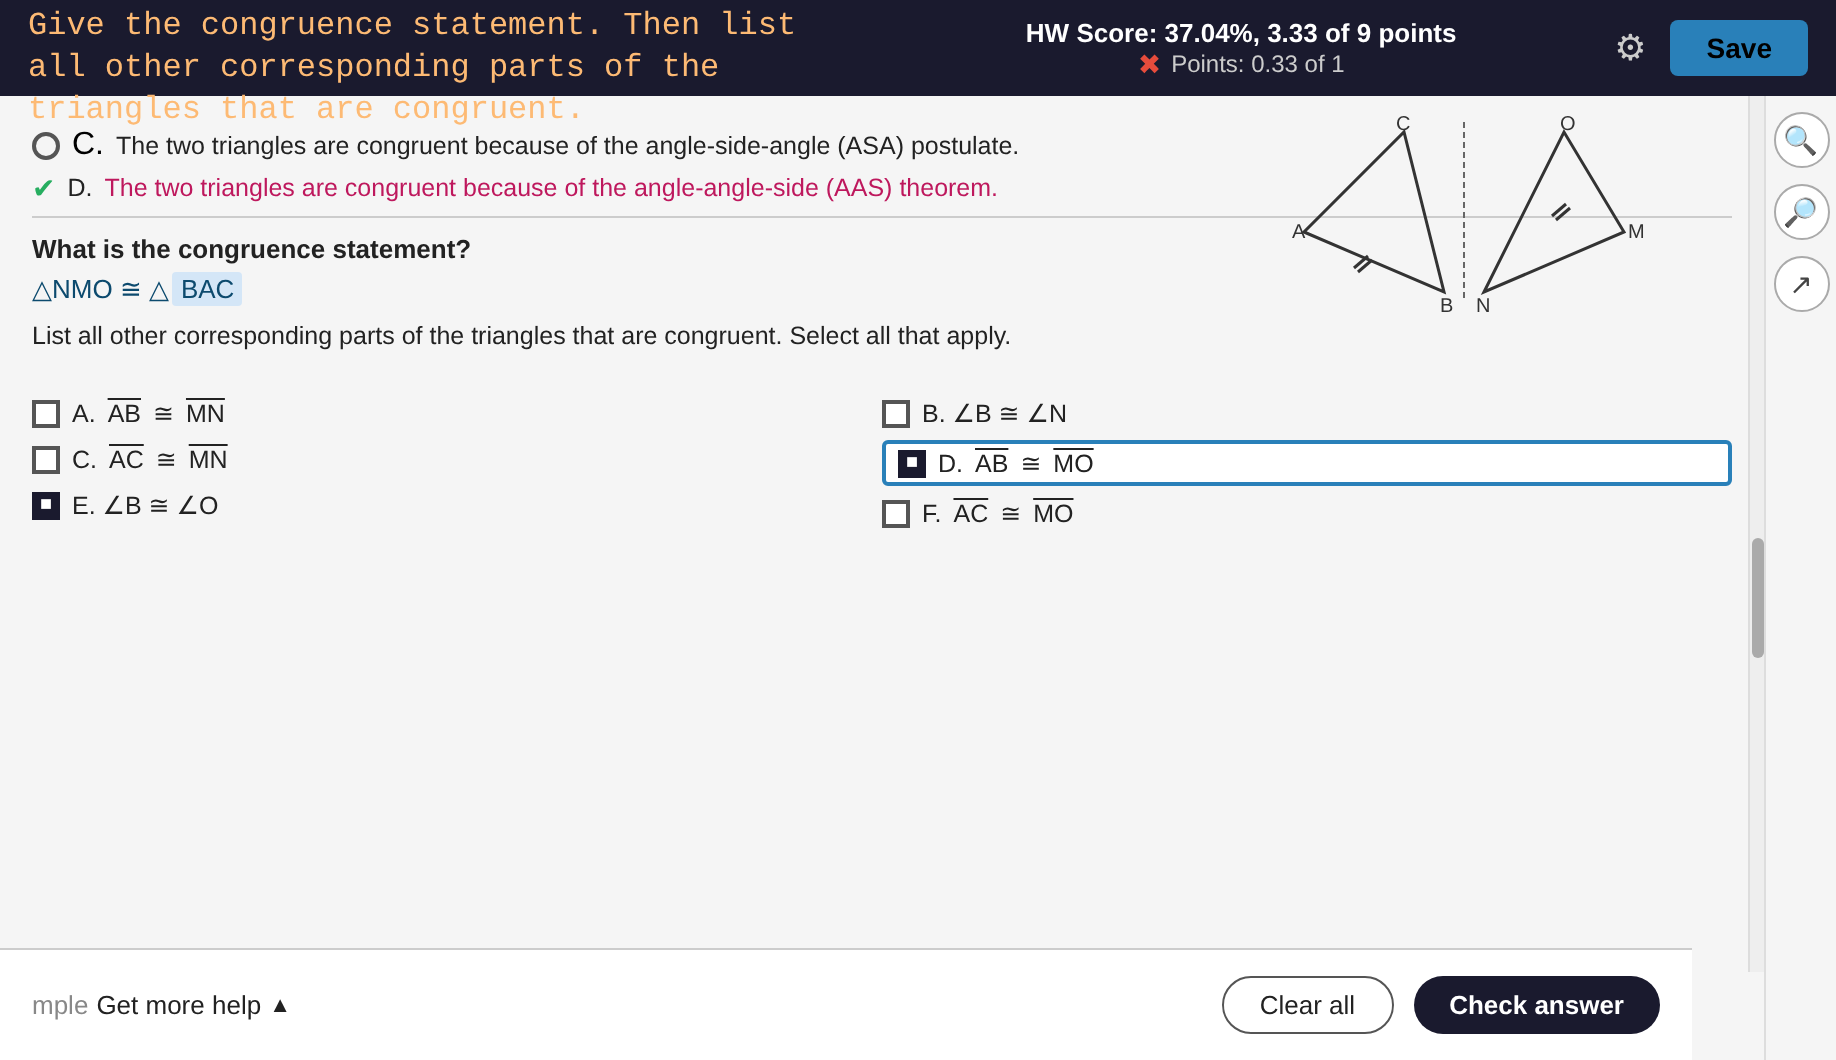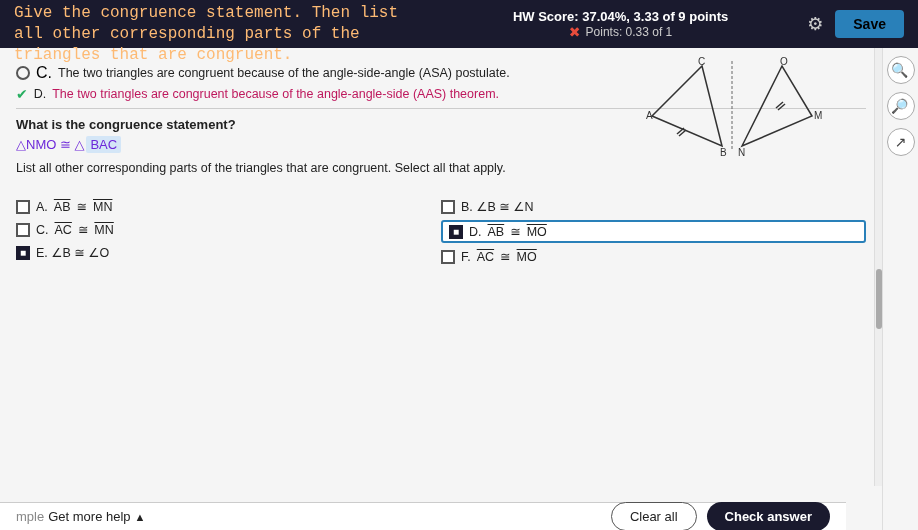--- a/index.html
+++ b/index.html
@@ -147,21 +147,21 @@
 
     .section-title {
       font-size: 13px;
       font-weight: bold;
       color: #222;
       margin: 8px 0 4px;
     }
 
     .congruence-statement {
       font-size: 13px;
-      color: #6d28d9;
+      color: #0c4a6e;
       margin: 4px 0 8px;
       display: flex;
       align-items: center;
       gap: 2px;
     }
 
     .highlight-box {
       background: #d4e6f7;
       padding: 1px 4px;
       border-radius: 2px;
@@ -236,21 +236,21 @@
       display: flex;
       align-items: center;
       justify-content: space-between;
       padding: 8px 16px;
       border-top: 1px solid #ccc;
       background: white;
       position: absolute;
       bottom: 0;
       left: 0;
       right: 36px;
-      height: 28px;
+      height: 56px;
     }
 
     .get-more-help {
       font-size: 13px;
       color: #222;
       display: flex;
       align-items: center;
       gap: 4px;
     }
 

